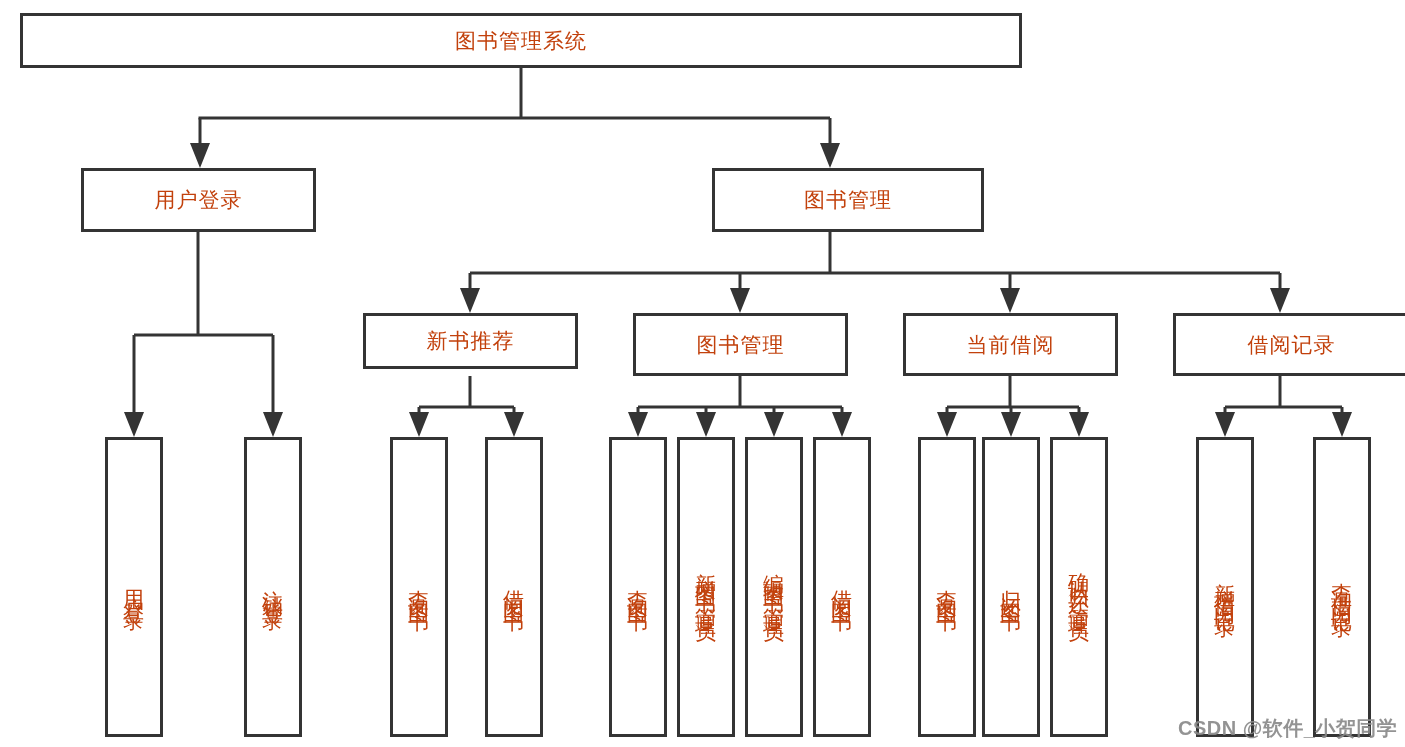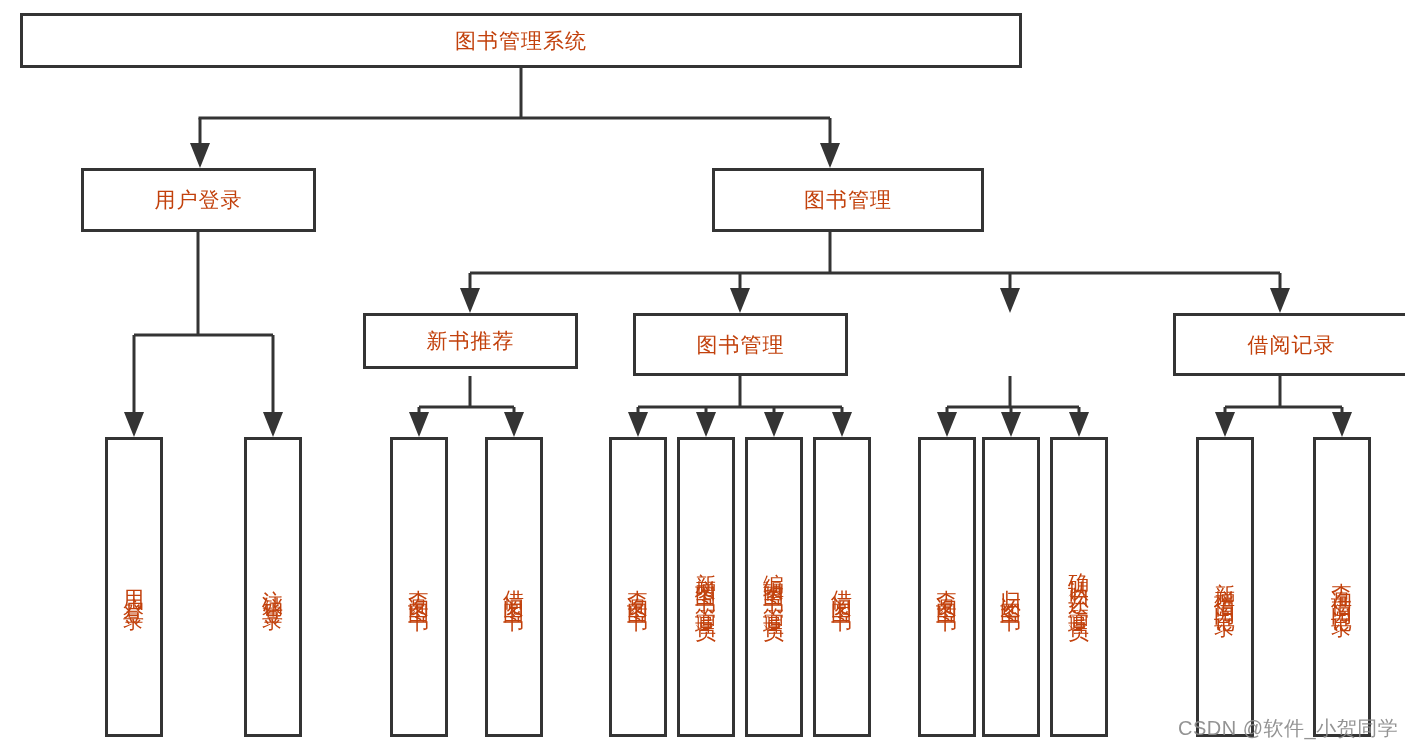--- a/index.html
+++ b/index.html
@@ -48,20 +48,21 @@
   }
   .watermark {
     position: absolute;
     left: 1178px;
     top: 715px;
     width: 227px;
     font-size: 20px;
     color: rgba(138,138,138,0.92);
     white-space: nowrap;
     letter-spacing: 0.5px;
+    font-weight: bold;
   }
 </style>
 </head>
 <body>
 
 <div class="canvas">
 
   <svg class="connectors" viewBox="0 0 1405 747" xmlns="http://www.w3.org/2000/svg">
     <g stroke="#343434" stroke-width="3" fill="none">
 
@@ -141,20 +142,23 @@
   <div class="node h" style="left:712px;top:168px;width:272px;height:64px">
     <span class="lbl">图书管理</span>
   </div>
 
   <div class="node h" style="left:363px;top:313px;width:215px;height:56px">
     <span class="lbl">新书推荐</span>
   </div>
   <div class="node h" style="left:633px;top:313px;width:215px;height:63px">
     <span class="lbl">图书管理</span>
   </div>
+  <div class="node h" style="left:903px;top:313px;width:215px;height:63px">
+    <span class="lbl">当前借阅</span>
+  </div>
   <div class="node h" style="left:1173px;top:313px;width:237px;height:63px">
     <span class="lbl">借阅记录</span>
   </div>
 
   <div class="node v" style="left:105px;top:437px;width:58px;height:300px">
     <span class="vlbl">用户登录</span>
   </div>
   <div class="node v" style="left:244px;top:437px;width:58px;height:300px">
     <span class="vlbl">注销登录</span>
   </div>

